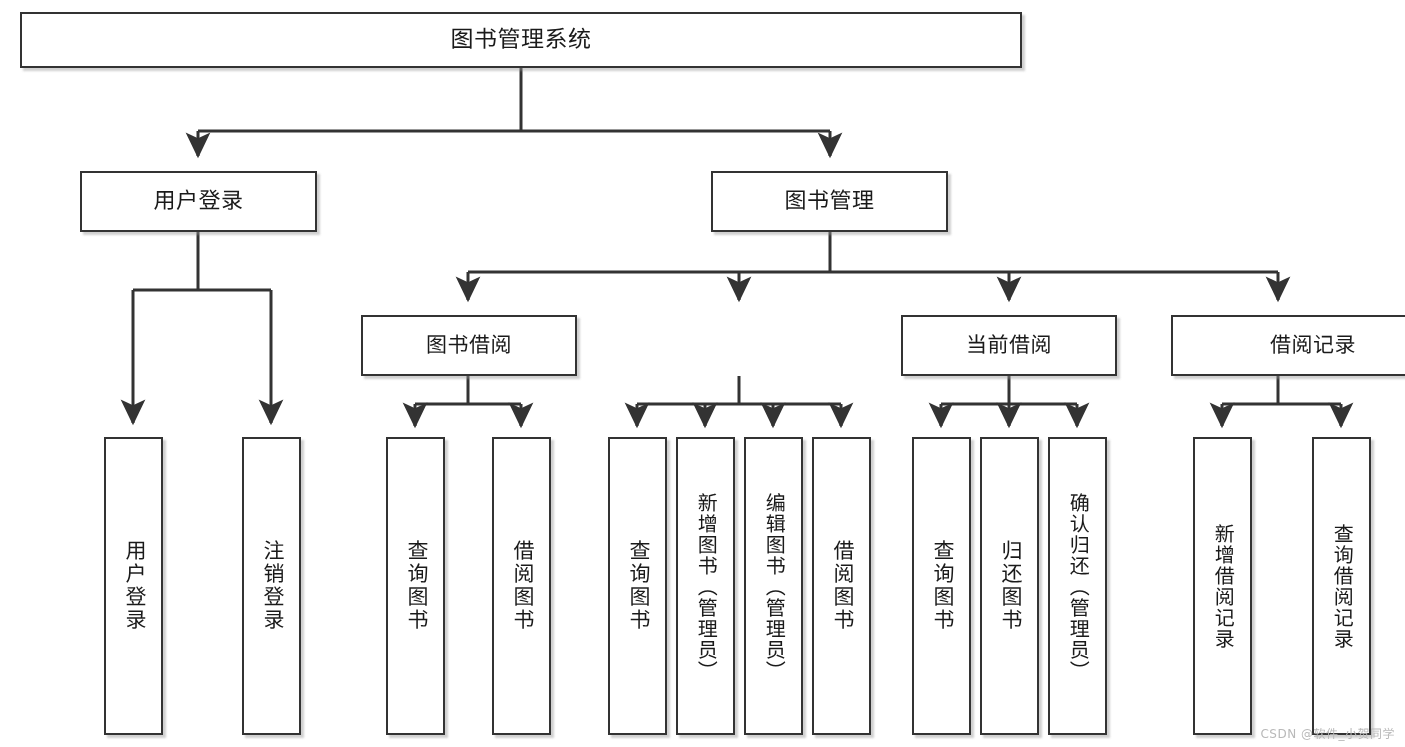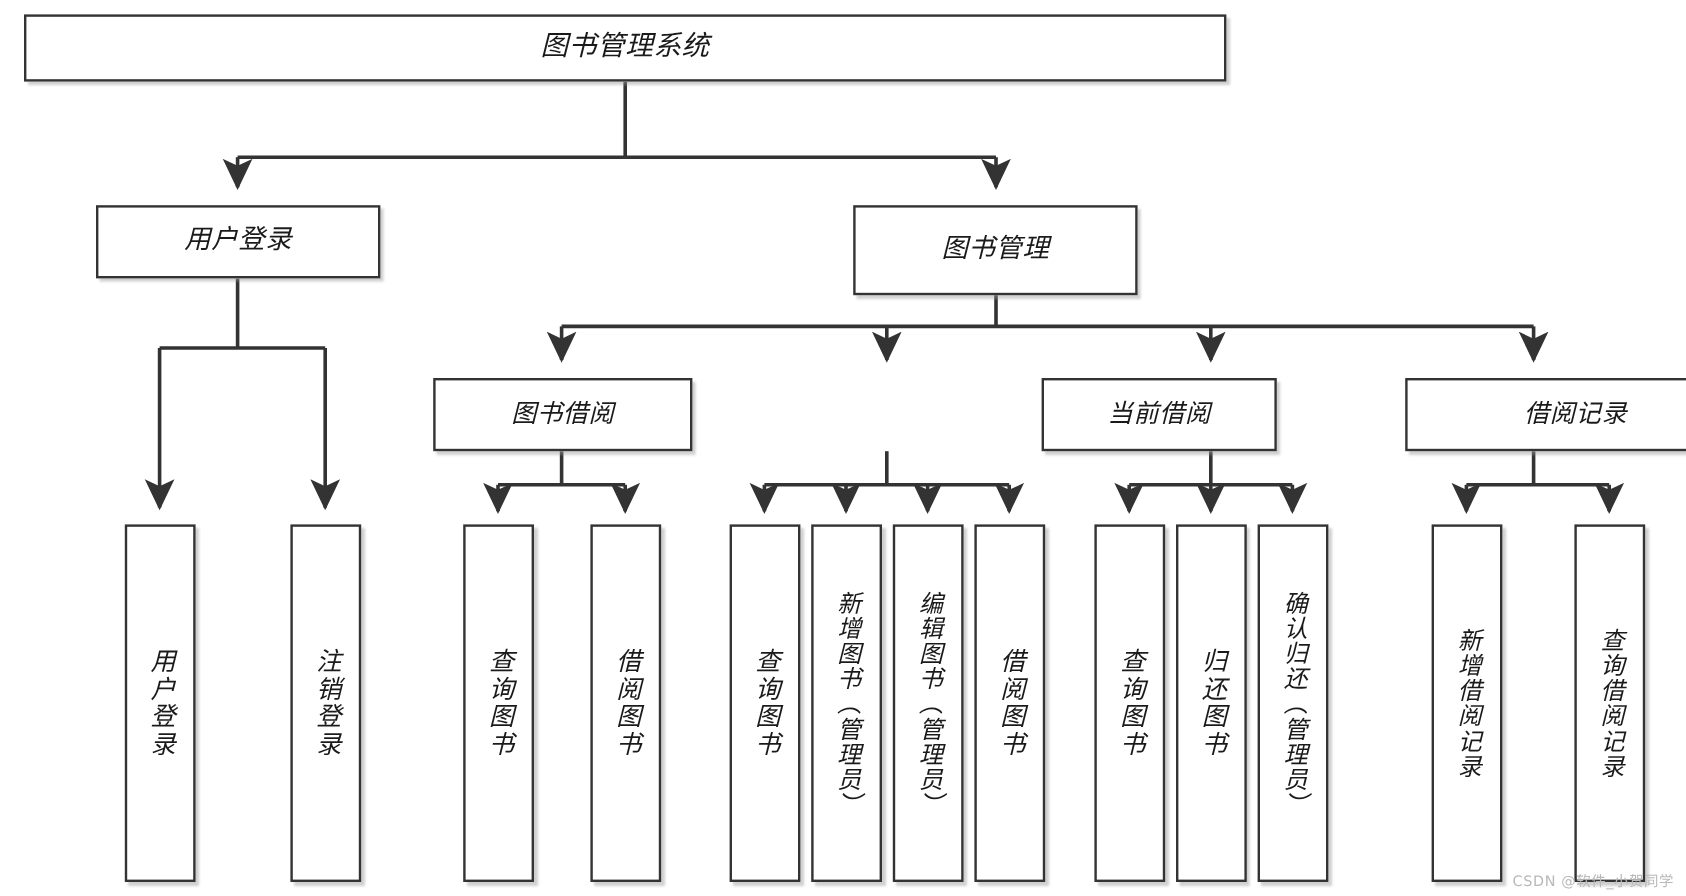--- a/index.html
+++ b/index.html
@@ -33,21 +33,20 @@
     display: flex;
     align-items: center;
     justify-content: center;
     color: #1a1a1a;
     z-index: 2;
   }
   .node .lbl {
     display: block;
     line-height: 1.12;
     letter-spacing: 0.5px;
-    font-style: italic;
   }
   .node.root .lbl   { font-size: 23px; }
   .node.l2 .lbl     { font-size: 22px; }
   .node.l3 .lbl     { font-size: 21px; }
   .node.leaf {
     align-items: center;
     justify-content: center;
     padding: 6px 0;
   }
   .node.leaf .lbl {
@@ -128,28 +127,28 @@
     </g>
   </svg>
 
   <div class="node root" style="left:20px; top:12px; width:1002px; height:56px;">
     <span class="lbl">图书管理系统</span>
   </div>
 
   <div class="node l2" style="left:80px; top:171px; width:237px; height:61px;">
     <span class="lbl">用户登录</span>
   </div>
-  <div class="node l2" style="left:711px; top:171px; width:237px; height:75px;">
+  <div class="node l2" style="left:711px; top:171px; width:237px; height:61px;">
     <span class="lbl">图书管理</span>
   </div>
 
   <div class="node l3" style="left:361px; top:315px; width:216px; height:61px;">
     <span class="lbl">图书借阅</span>
   </div>
-  <div class="node l3" style="left:868px; top:315px; width:196px; height:61px;">
+  <div class="node l3" style="left:901px; top:315px; width:216px; height:61px;">
     <span class="lbl">当前借阅</span>
   </div>
   <div class="node l3" style="left:1171px; top:315px; width:244px; height:61px;padding-left:40px;">
     <span class="lbl">借阅记录</span>
   </div>
 
   <div class="node leaf" style="left:104px; top:437px; width:59px; height:298px;">
     <span class="lbl">用户登录</span>
   </div>
   <div class="node leaf" style="left:242px; top:437px; width:59px; height:298px;">

